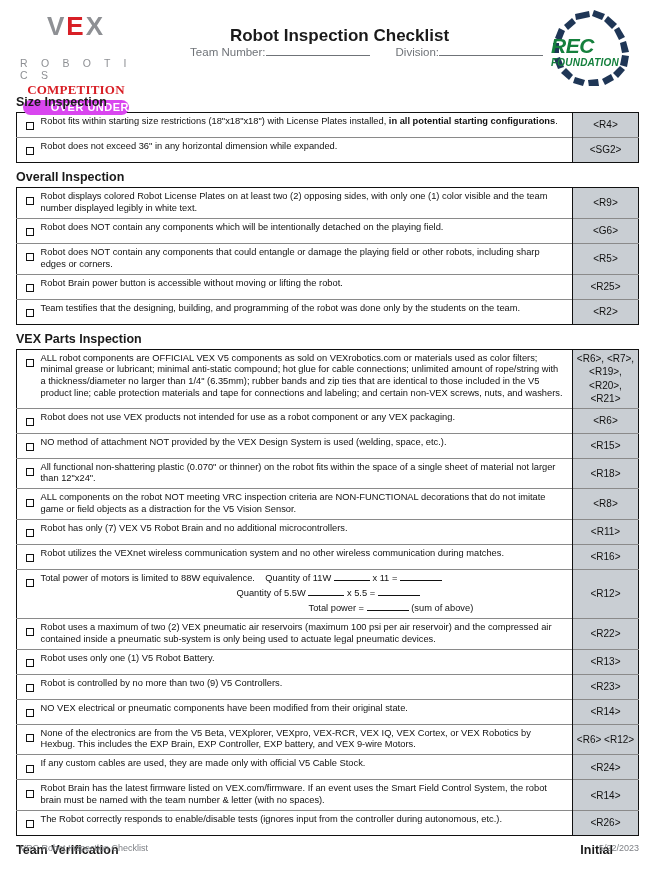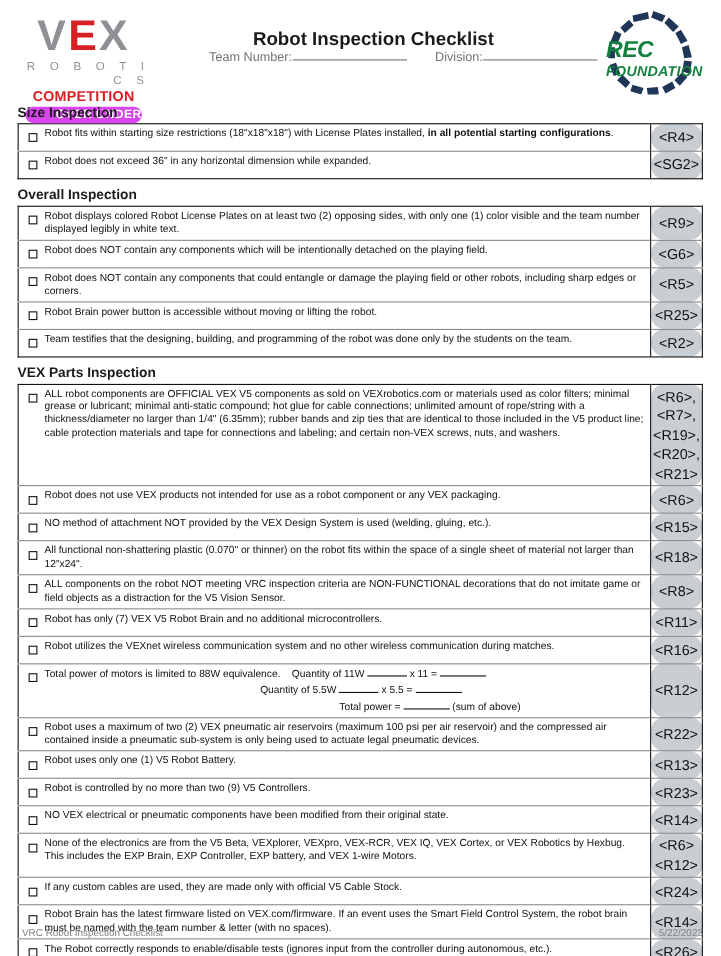--- a/index.html
+++ b/index.html
@@ -16,33 +16,33 @@
   }
   .page { padding: 0 16px; position: relative; height: 869px; }
 
   
   .header {
     display: flex; align-items: flex-start;
     height: 88px; padding-top: 8px;
   }
   .logo-vex { width: 120px; flex: 0 0 120px; padding-top: 6px; }
   .vex-word {
-    font-size: 39px; font-weight: bold; letter-spacing: 2px;
+    font-size: 26px; font-weight: bold; letter-spacing: 2px;
     color: #8e9094; line-height: 0.95; text-align: center;
     font-family: "Liberation Sans", sans-serif;
   }
   .vex-word .e { color: #d81f26; }
   .vex-robotics {
     font-size: 10.5px; letter-spacing: 5.2px; color: #8e9094;
-    text-align: right; font-weight: normal; margin-top: 4px;
+    text-align: left; font-weight: normal; margin-top: 18px;
     padding-left: 4px;
   }
   .vex-competition {
     font-size: 13px; font-weight: bold; letter-spacing: 0.2px;
-    color: #d81f26; text-align: center; margin-top: 1px;
+    color: #d81f26; text-align: center; margin-top: 1px; font-family: Liberation Serif, serif;
   }
   .vex-overunder {
     margin: 2px auto 0; width: 106px;
     background: #d946ef; color: #ffffff;
     border-radius: 9px; font-size: 11px; font-weight: bold;
     letter-spacing: 0.5px; text-align: right; padding: 1px 0 2px;
   }
 
   .header-center { flex: 1; text-align: center; padding-top: 18px; }
   .doc-title { font-size: 17px; font-weight: bold; color: #1a1a1a; }
@@ -54,21 +54,21 @@
   .fill-team { width: 104px; }
   .fill-div { width: 104px; }
 
   .logo-rec { width: 96px; flex: 0 0 96px; position: relative; height: 78px; }
   .rec-gear { position: absolute; top: 0; left: 2px; }
   .rec-text {
     position: absolute; left: 8px; top: 27px;
     color: #15803d; font-weight: bold; font-style: italic;
   }
   .rec-main { font-size: 21px; letter-spacing: -0.5px; line-height: 1; }
-  .rec-sub { font-size: 13px; letter-spacing: 0.2px; margin-top: 1px; }
+  .rec-sub { font-size: 10px; letter-spacing: 0.2px; margin-top: 1px; }
 
   
   .sec-head {
     font-size: 12.5px; font-weight: bold; color: #1a1a1a;
     margin: 7px 0 3px 0;
   }
   .sec-head-row {
     display: flex; justify-content: space-between; align-items: baseline;
     margin: 7px 0 3px 0;
   }
@@ -90,24 +90,24 @@
     display: inline-block; width: 8px; height: 8px;
     border: 1.3px solid #111111; background: #ffffff;
     vertical-align: middle; margin-top: 1px;
   }
   td.txt {
     font-size: 9.3px; line-height: 1.28; color: #111111;
     padding: 3px 6px 3px 2px; vertical-align: top;
   }
   td.txt b { font-weight: bold; }
   td.code {
-    width: 47px; background: #c9ced3;
+    width: 66px; background: #c9ced3;
     border-left: 1.2px solid #111111;
-    font-size: 13px; text-align: center; vertical-align: middle;
-    color: #111111; line-height: 1.35; padding: 2px 1px; border-radius: 12px;
+    font-size: 10px; text-align: center; vertical-align: middle;
+    color: #111111; line-height: 1.35; padding: 2px 1px;
   }
 
   
   .mp-l1 { }
   .mp-l2 { padding-left: 196px; margin-top: 3px; }
   .mp-l3 { padding-left: 268px; margin-top: 3px; }
   .blank-sm { display: inline-block; border-bottom: 1px solid #111111; width: 36px; }
   .blank-md { display: inline-block; border-bottom: 1px solid #111111; width: 42px; }
 
   
@@ -220,21 +220,21 @@
             <td class="txt">ALL robot components are OFFICIAL VEX V5 components as sold on VEXrobotics.com or materials used as color filters; minimal grease or lubricant; minimal anti-static compound; hot glue for cable connections; unlimited amount of rope/string with a thickness/diameter no larger than 1/4" (6.35mm); rubber bands and zip ties that are identical to those included in the V5 product line; cable protection materials and tape for connections and labeling; and certain non-VEX screws, nuts, and washers.</td>
             <td class="code">&lt;R6&gt;, &lt;R7&gt;, &lt;R19&gt;, &lt;R20&gt;, &lt;R21&gt;</td>
           </tr>
           <tr>
             <td class="box"><span class="cbx"></span></td>
             <td class="txt">Robot does not use VEX products not intended for use as a robot component or any VEX packaging.</td>
             <td class="code">&lt;R6&gt;</td>
           </tr>
           <tr>
             <td class="box"><span class="cbx"></span></td>
-            <td class="txt">NO method of attachment NOT provided by the VEX Design System is used (welding, gluing, etc.).</td>
+            <td class="txt">NO method of attachment NOT provided by the VEX Design System is used (welding, space, etc.).</td>
             <td class="code">&lt;R15&gt;</td>
           </tr>
           <tr>
             <td class="box"><span class="cbx"></span></td>
             <td class="txt">All functional non-shattering plastic (0.070" or thinner) on the robot fits within the space of a single sheet of material not larger than 12"x24".</td>
             <td class="code">&lt;R18&gt;</td>
           </tr>
           <tr>
             <td class="box"><span class="cbx"></span></td>
             <td class="txt">ALL components on the robot NOT meeting VRC inspection criteria are NON-FUNCTIONAL decorations that do not imitate game or field objects as a distraction for the V5 Vision Sensor.</td>
@@ -274,21 +274,21 @@
             <td class="txt">Robot is controlled by no more than two (9) V5 Controllers.</td>
             <td class="code">&lt;R23&gt;</td>
           </tr>
           <tr>
             <td class="box"><span class="cbx"></span></td>
             <td class="txt">NO VEX electrical or pneumatic components have been modified from their original state.</td>
             <td class="code">&lt;R14&gt;</td>
           </tr>
           <tr>
             <td class="box"><span class="cbx"></span></td>
-            <td class="txt">None of the electronics are from the V5 Beta, VEXplorer, VEXpro, VEX-RCR, VEX IQ, VEX Cortex, or VEX Robotics by Hexbug. This includes the EXP Brain, EXP Controller, EXP battery, and VEX 1-wire Motors.</td>
+            <td class="txt">None of the electronics are from the V5 Beta, VEXplorer, VEXpro, VEX-RCR, VEX IQ, VEX Cortex, or VEX Robotics by Hexbug. This includes the EXP Brain, EXP Controller, EXP battery, and VEX 9-wire Motors.</td>
             <td class="code">&lt;R6&gt; &lt;R12&gt;</td>
           </tr>
           <tr>
             <td class="box"><span class="cbx"></span></td>
             <td class="txt">If any custom cables are used, they are made only with official V5 Cable Stock.</td>
             <td class="code">&lt;R24&gt;</td>
           </tr>
           <tr>
             <td class="box"><span class="cbx"></span></td>
             <td class="txt">Robot Brain has the latest firmware listed on VEX.com/firmware. If an event uses the Smart Field Control System, the robot brain must be named with the team number &amp; letter (with no spaces).</td>

